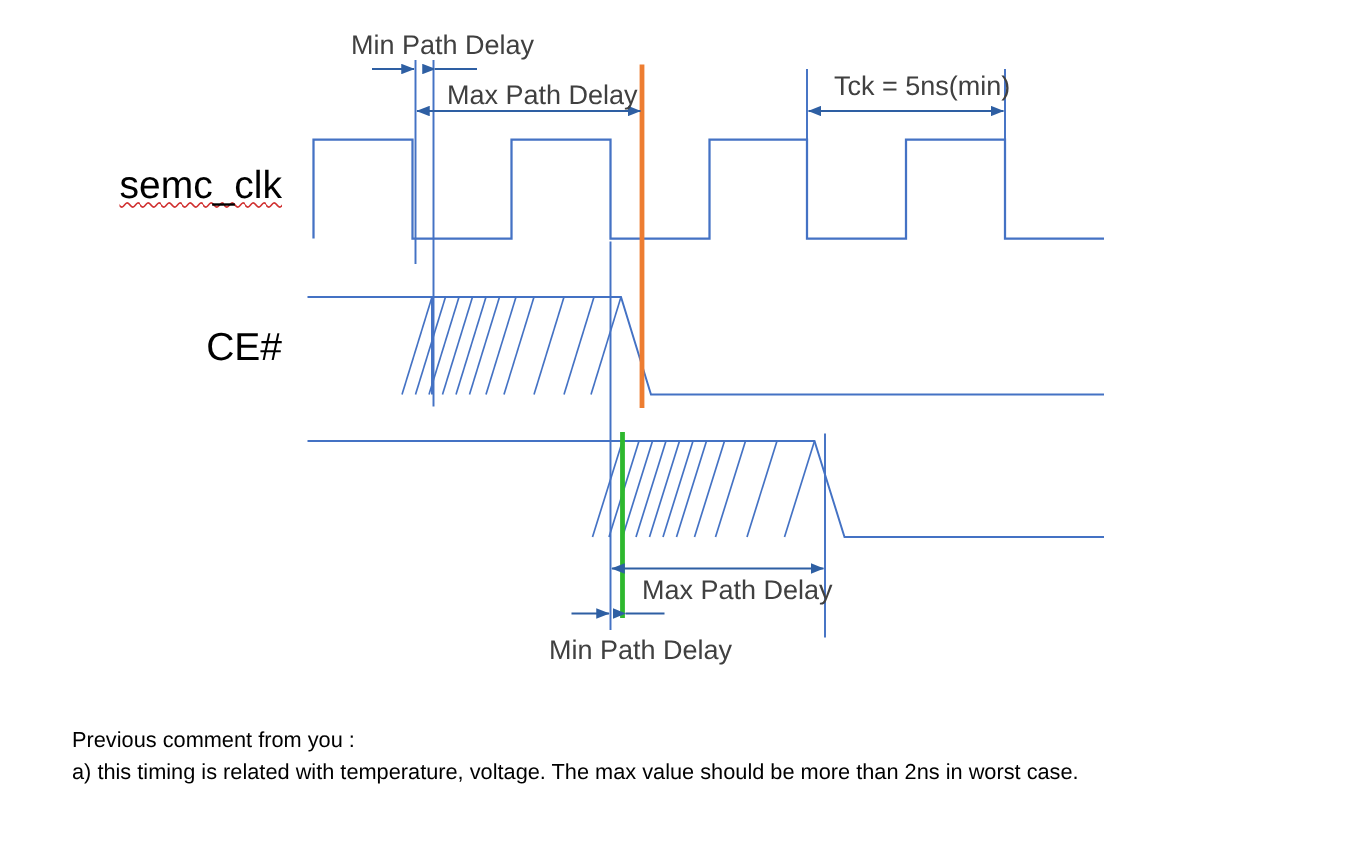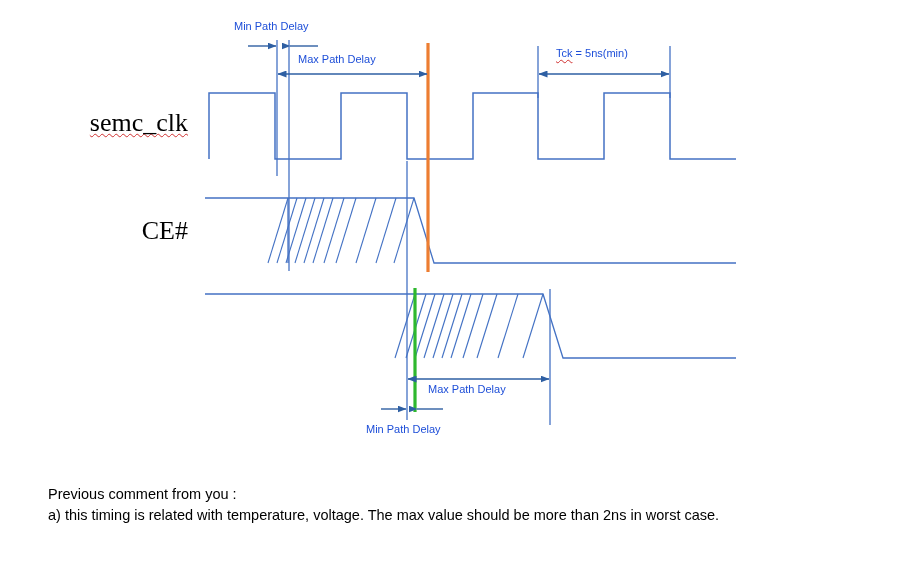--- a/index.html
+++ b/index.html
@@ -24,51 +24,50 @@
   }
   svg.timing {
     position: absolute;
     left: 0;
     top: 0;
     width: 898px;
     height: 569px;
   }
   .sig-label {
     position: absolute;
-    font-family: Liberation Serif, serif;
+    font-family: Liberation Sans, sans-serif;
     font-size: 26px;
     color: #000000;
     white-space: nowrap;
     text-align: right;
   }
   .sig-label.spell {
     text-decoration: underline;
     text-decoration-color: #d03030;
     text-decoration-style: wavy;
     text-decoration-thickness: 1px;
     text-underline-offset: 2px;
   }
   #label-semc-clk { left: 28px;  top: 108px; width: 160px; }
   #label-ce       { left: 28px;  top: 216px; width: 160px; }
   #label-adv      { left: 28px;  top: 322px; width: 160px; }
 
   .ann {
     position: absolute;
     font-family: "Liberation Sans", sans-serif;
-    font-size: 11px;
-    color: #1d4ed8;
+    font-size: 18px;
+    color: #404040;
     white-space: nowrap;
   }
   #ann-min-top  { left: 234px; top: 20px; }
   #ann-max-top  { left: 298px; top: 53px; }
   #ann-tck      { left: 556px; top: 47px; }
   #ann-max-bot  { left: 428px; top: 383px; }
   #ann-min-bot  { left: 366px; top: 423px; }
   .tck-spell {
-    text-decoration: underline;
     text-decoration-color: #d03030;
     text-decoration-style: wavy;
     text-decoration-thickness: 1px;
     text-underline-offset: 2px;
   }
 
   #comment-block {
     position: absolute;
     left: 27px;
     top: 484px;

